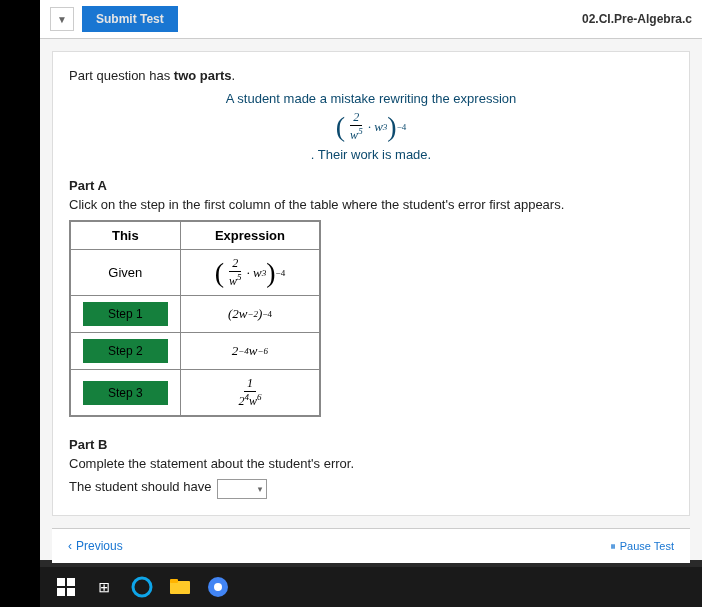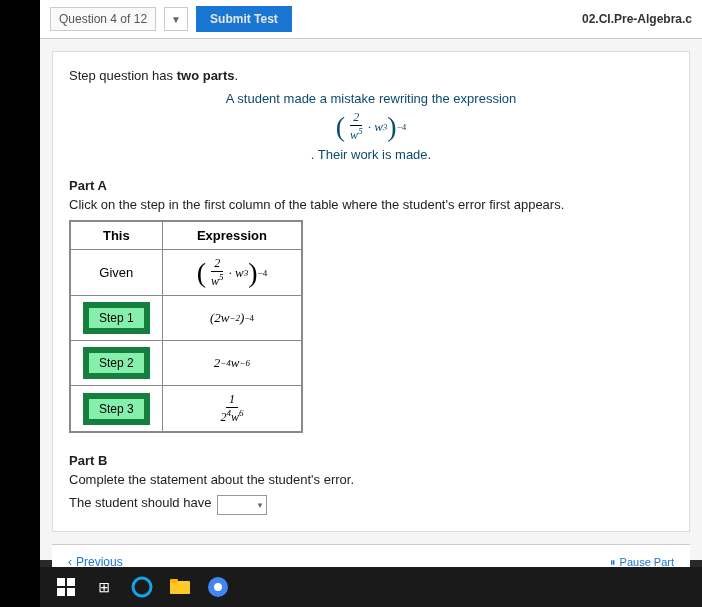--- a/index.html
+++ b/index.html
@@ -125,23 +125,23 @@
       font-size: 13px;
       text-align: center;
       vertical-align: middle;
     }
     table.steps-table th {
       font-weight: bold;
       background: #fff;
     }
     .step-btn {
       display: inline-block;
-      border: 6px solid #15803d;
-      background: #86efac;
-      padding: 3px 10px;
+      border: 2px solid #15803d;
+      background: #15803d;
+      padding: 3px 23px;
       font-size: 12px;
       cursor: pointer;
     }
     .expr-cell {
       font-family: 'Times New Roman', serif;
       font-style: italic;
       min-width: 140px;
       height: 36px;
     }
     .partb-text {
@@ -226,32 +226,31 @@
     .win-grid span { background: #fff; }
   </style>
 </head>
 <body>
 
 <div class="left-edge"></div>
 
 <div class="app-window">
 
   <div class="header-bar">
-    <span class="question-counter">Question 4 of 12</span>
     <div class="dropdown-btn">
       <span>▼</span>
     </div>
     <button class="submit-btn">Submit Test</button>
     <span class="breadcrumb">02.CI.Pre-Algebra.c</span>
   </div>
 
   <div class="content">
 
     <p class="intro-text">
-      <span>Step question has </span><b>two parts</b><span>.</span>
+      <span>Part question has </span><b>two parts</b><span>.</span>
     </p>
 
     <div class="question-text">
       <span>A student made a mistake rewriting the expression</span>
       <span class="math-expr">
         <span class="paren">(</span>
         <span class="frac">
             <span class="num">2</span>
             <span class="den">w<span class="sup">5</span></span>
           </span>
@@ -320,21 +319,21 @@
 
   </div>
 
   <div class="footer-bar">
     <span class="prev-link">
       <span>‹</span>
       <span>Previous</span>
     </span>
     <span class="pause-link">
       <span>⏸</span>
-      <span>Pause Part</span>
+      <span>Pause Test</span>
     </span>
   </div>
 
 </div>
 
 <div class="taskbar">
   <div class="taskbar-icon">
     <div class="win-grid">
         <span></span>
         <span></span>

